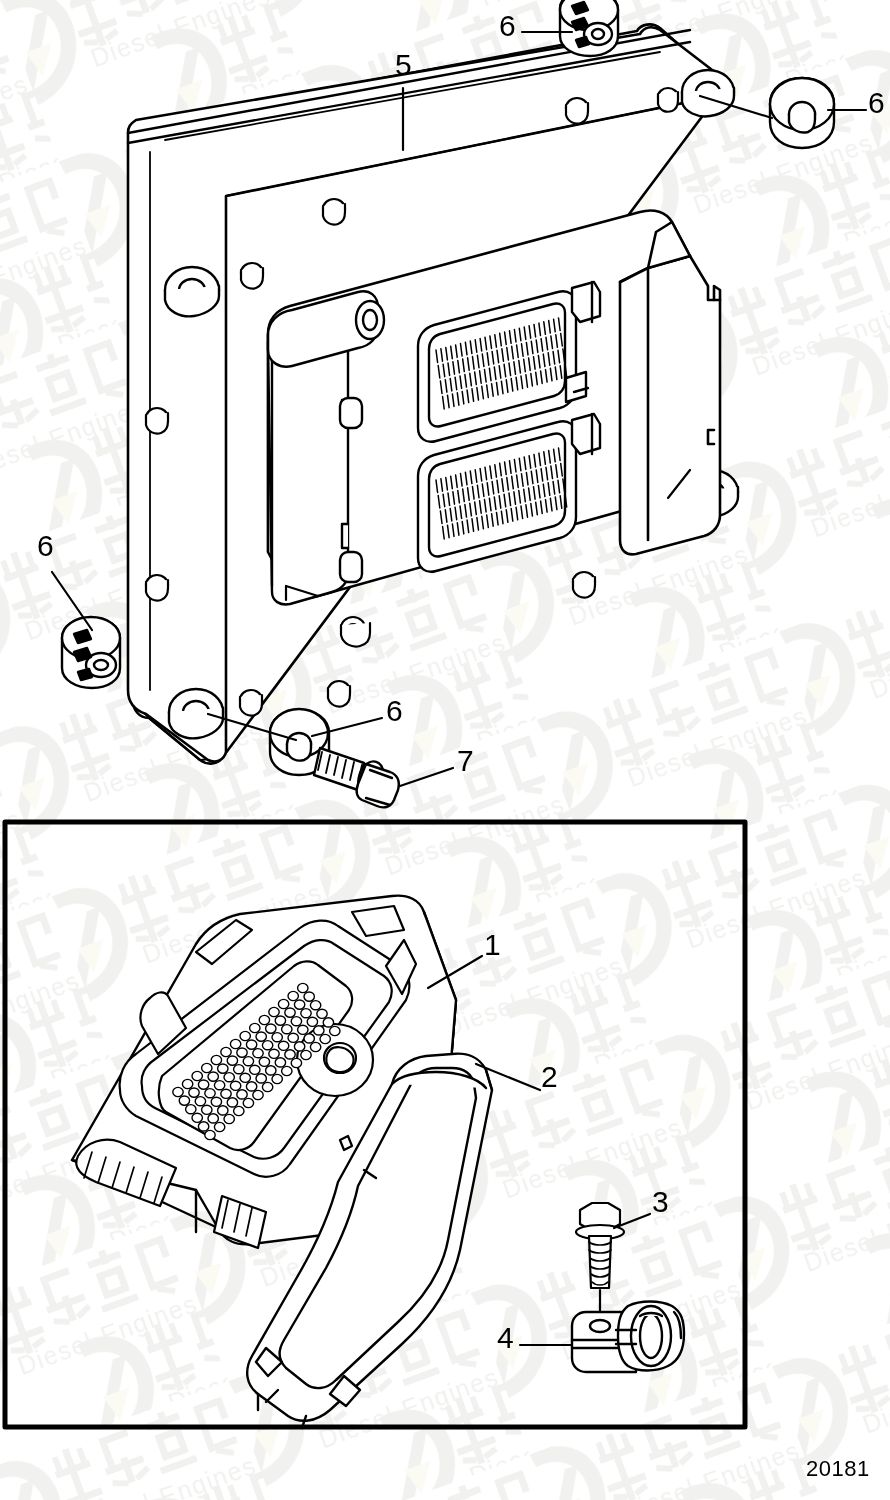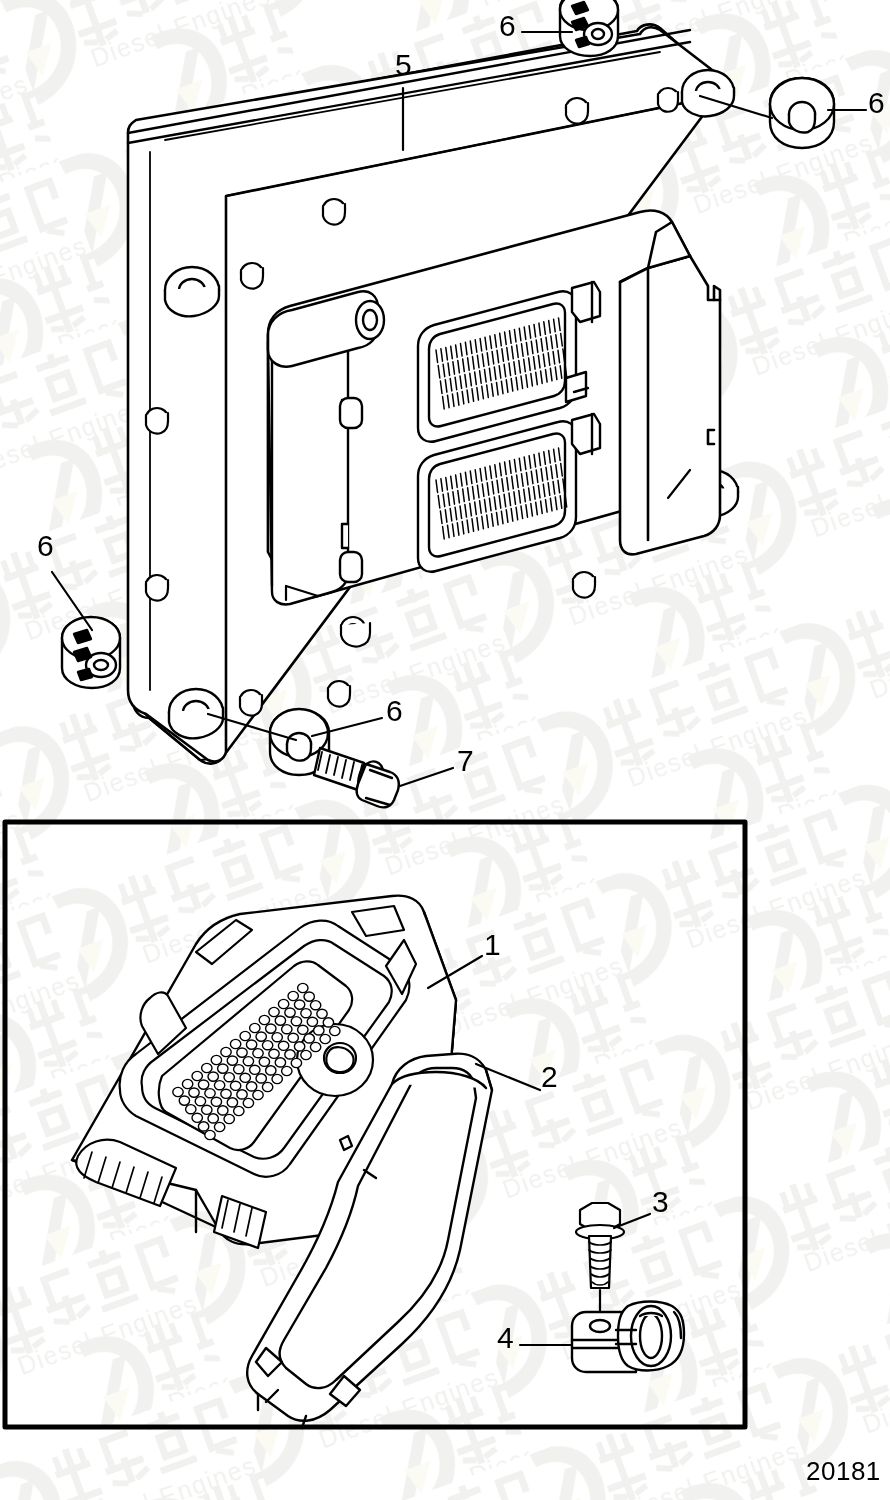--- a/index.html
+++ b/index.html
@@ -18,21 +18,21 @@
     font-family:"Liberation Sans", sans-serif;
     font-size:30px;
     line-height:30px;
     color:#000;
     white-space:nowrap;
     user-select:none;
   }
   .catnum{
     position:absolute;
     font-family:"Liberation Sans", sans-serif;
-    font-size:26px;
+    font-size:22px;
     color:#000;
     letter-spacing:.5px;
   }
 </style>
 </head>
 <body>
 
 <div id="stage">
 
   <svg class="layer" id="wm" viewBox="0 0 890 1500">

